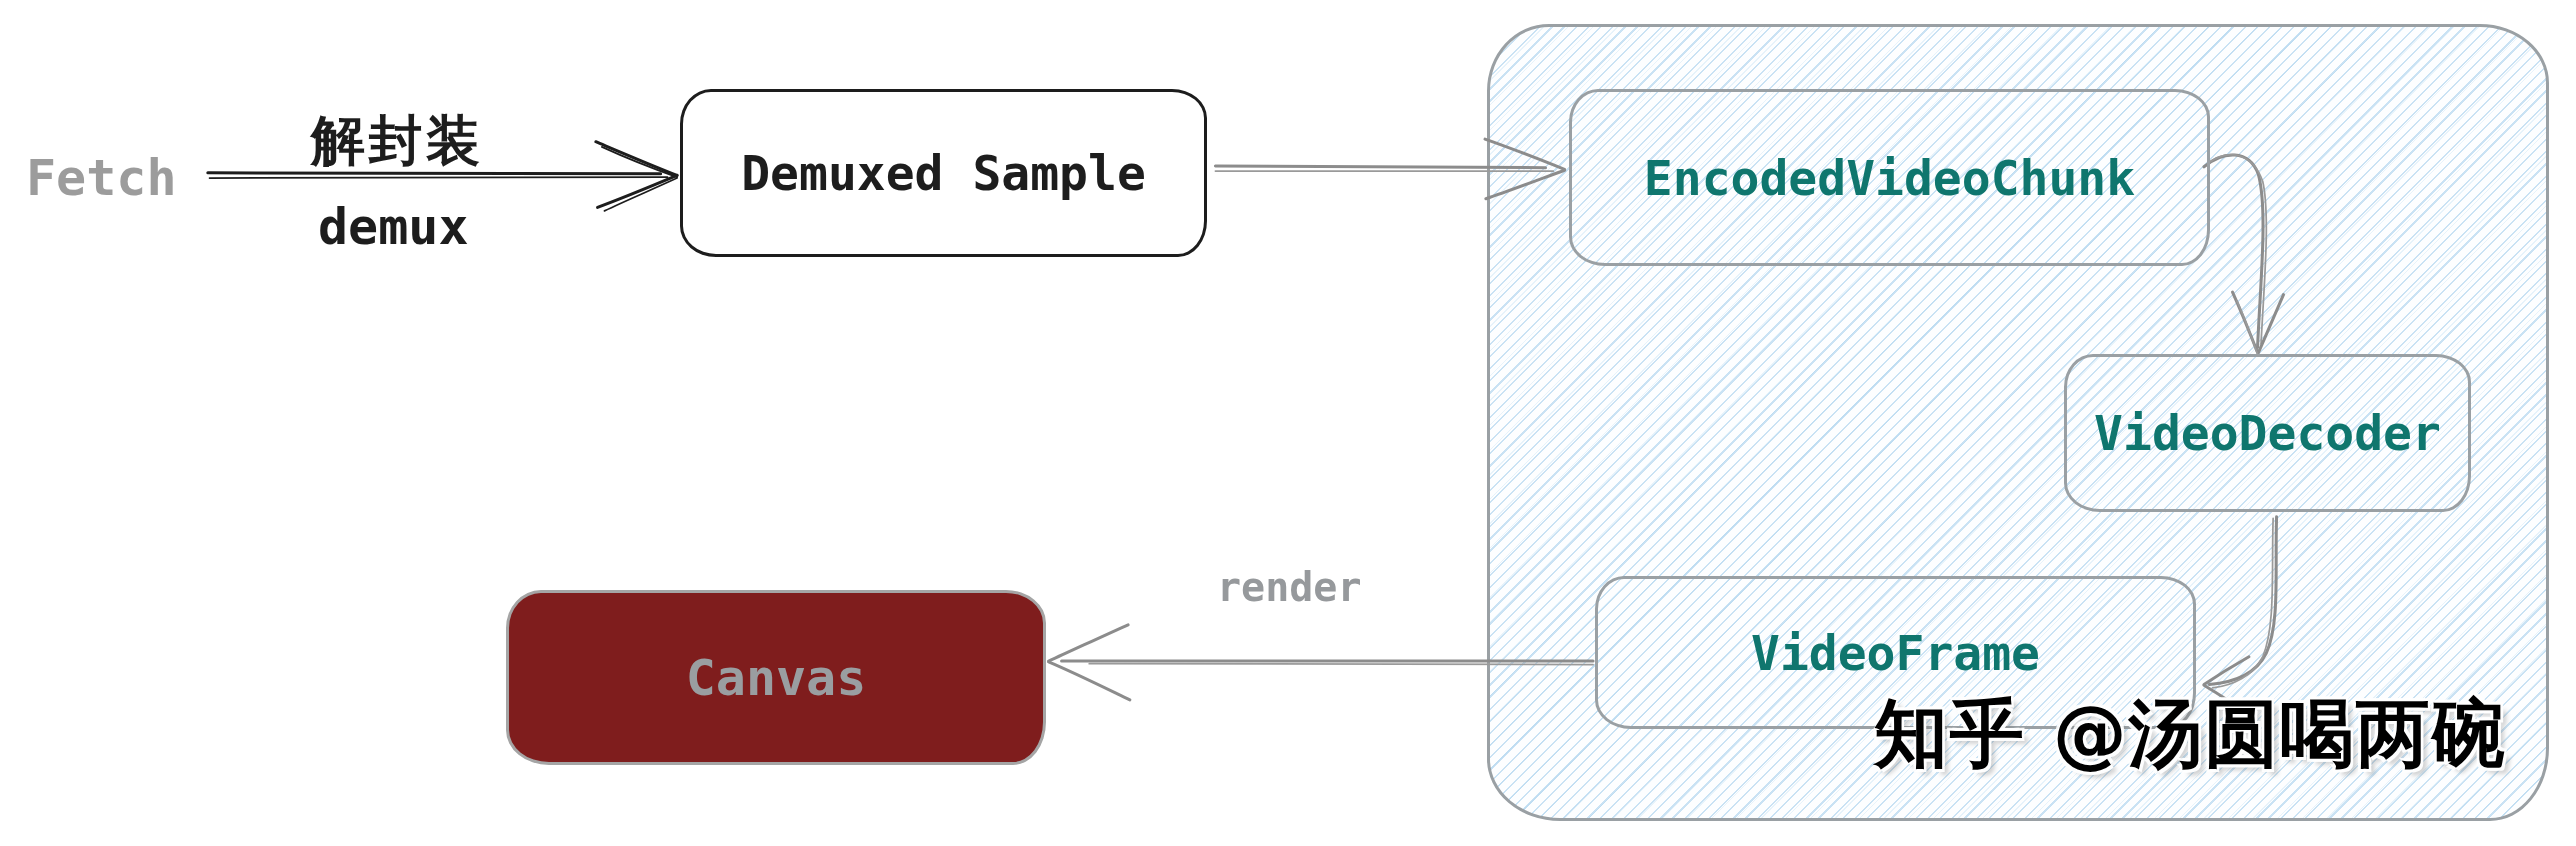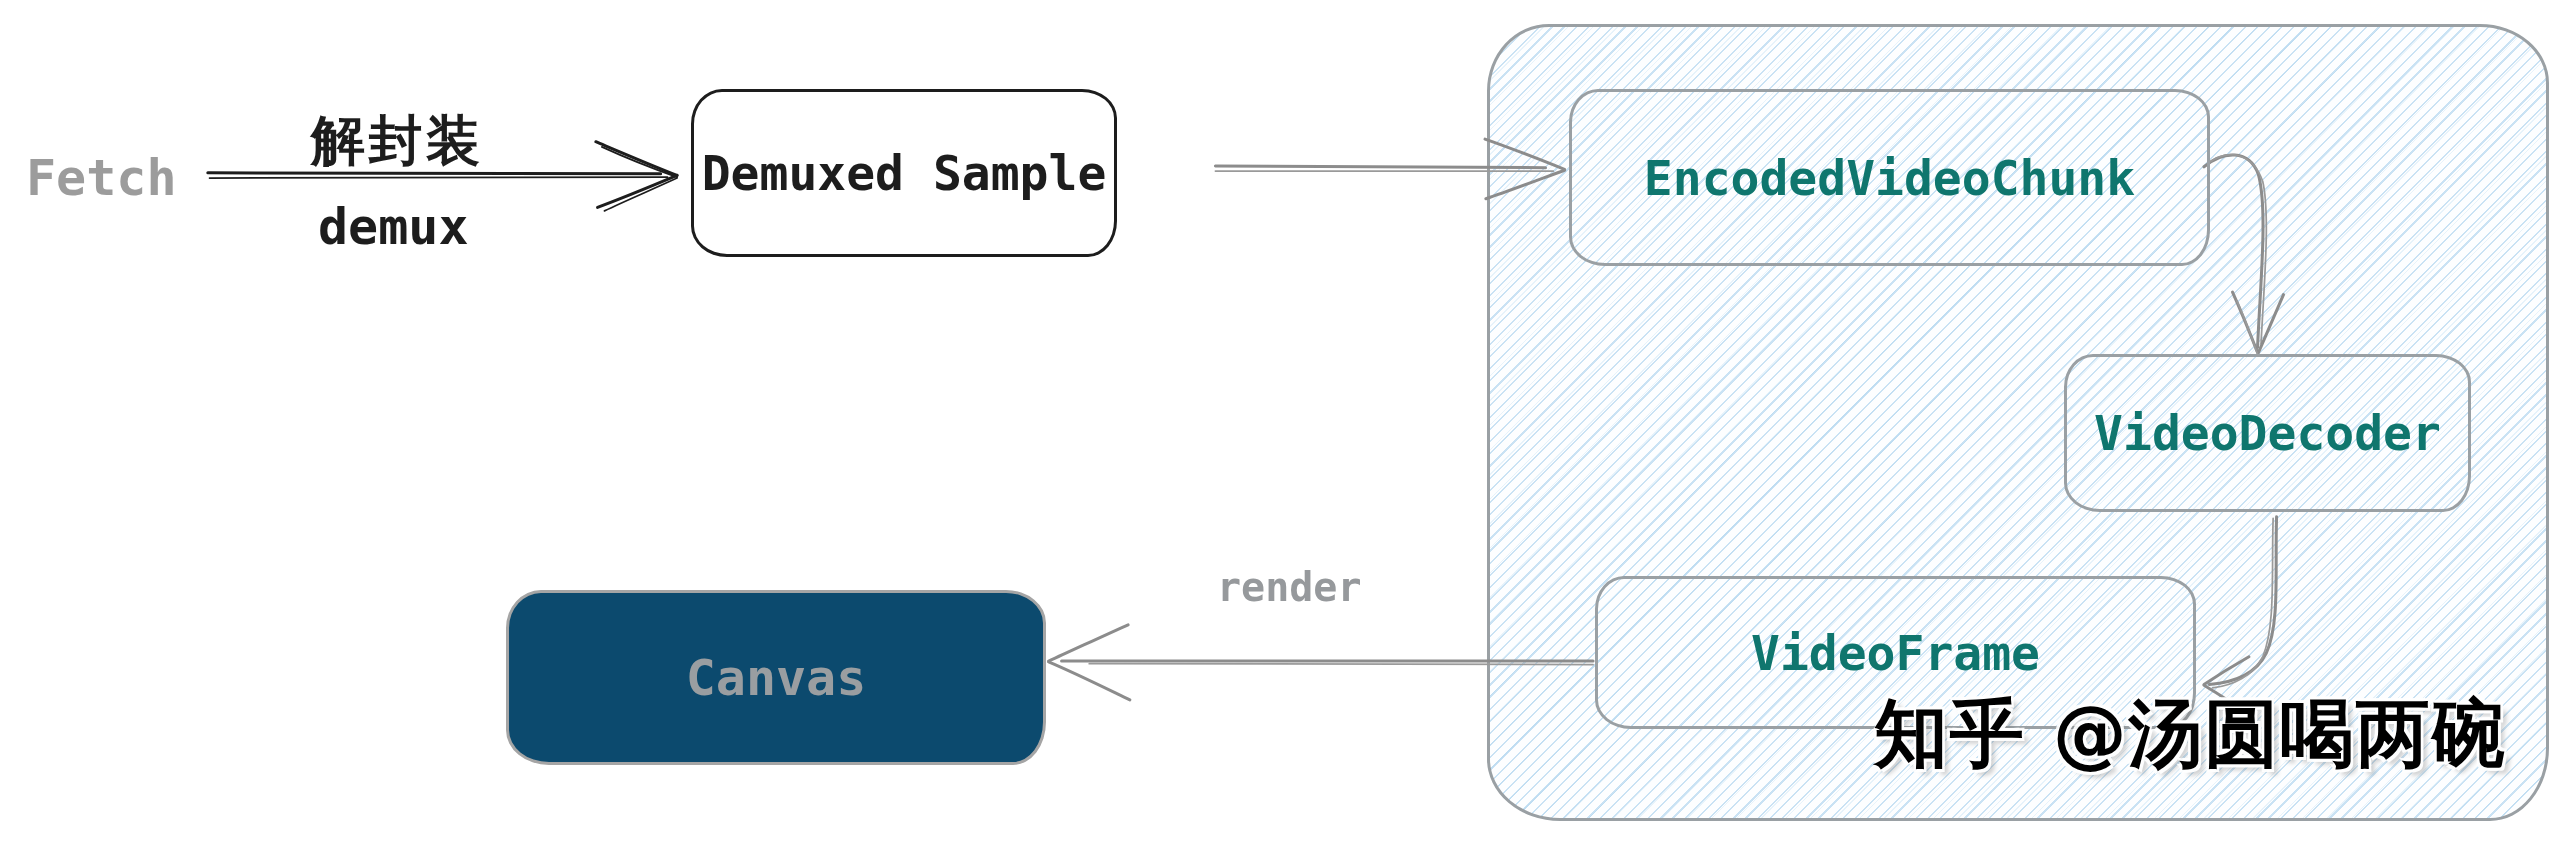--- a/index.html
+++ b/index.html
@@ -12,21 +12,21 @@
                    font-family:"DejaVu Sans",sans-serif;letter-spacing:3.5px;}
   .label-black-mono{color:#1d1d1d;font-size:50px;font-weight:bold;}
   .label-render{color:#96999c;font-size:40px;font-weight:bold;}
   
   .node{display:flex;align-items:center;justify-content:center;box-sizing:border-box;background:transparent;}
   .node-black{border:3.5px solid #1d1d1d;border-radius:31px 35px 29px 36px/35px 29px 36px 31px;
               color:#1d1d1d;font-size:48px;font-weight:bold;background:#fff;}
   .node-gray{border:3px solid #9aa0a4;border-radius:29px 35px 28px 36px/33px 28px 36px 29px;
              color:#0f766e;font-size:48px;font-weight:bold;}
   .node-canvas{border:3px solid #a5a5a5;border-radius:35px 40px 33px 43px/38px 33px 43px 35px;
-               color:#9a9ea1;font-size:50px;font-weight:bold;background:#0c4a6e;}
+               color:#9a9ea1;font-size:50px;font-weight:bold;background:#7f1d1d;}
   
   .container-hatch{
      border:3px solid #9aa0a4;border-radius:62px 69px 59px 73px/67px 59px 73px 62px;
      background:
        repeating-linear-gradient(135deg, rgba(151,199,233,0.50) 0 1.6px, rgba(255,255,255,0) 1.6px 8.6px),
        repeating-linear-gradient(135deg, rgba(173,214,240,0.28) 2.6px 3.6px, rgba(255,255,255,0) 3.6px 20px),
        #fdfeff;
      box-sizing:border-box;}
   
   .watermark{color:#000000;font-size:74px;font-weight:bold;white-space:nowrap;
@@ -85,21 +85,21 @@
       <path class="shaft-gray" d="M1213,765 C1244,751 1280,734 1305,723"></path>
       <path class="shaft-gray" d="M1213,766 C1246,780 1282,798 1307,810"></path>
     </g>
   </svg>
 
   <div class="abs label-gray" style="left:26px;top:149px;">Fetch</div>
 
   <div class="abs label-black-cjk" style="left:311px;top:105px;">解封装</div>
   <div class="abs label-black-mono" style="left:318px;top:198px;">demux</div>
 
-  <div class="abs node node-black" style="left:680px;top:89px;width:426px;height:168px;margin-left:11px;">
+  <div class="abs node node-black" style="left:680px;top:89px;width:527px;height:168px;">
     <span>Demuxed Sample</span>
   </div>
 
   <div class="abs node node-gray" style="left:1569px;top:89px;width:641px;height:177px;">
     <span>EncodedVideoChunk</span>
   </div>
 
   <div class="abs node node-gray" style="left:2064px;top:354px;width:407px;height:158px;">
     <span>VideoDecoder</span>
   </div>

